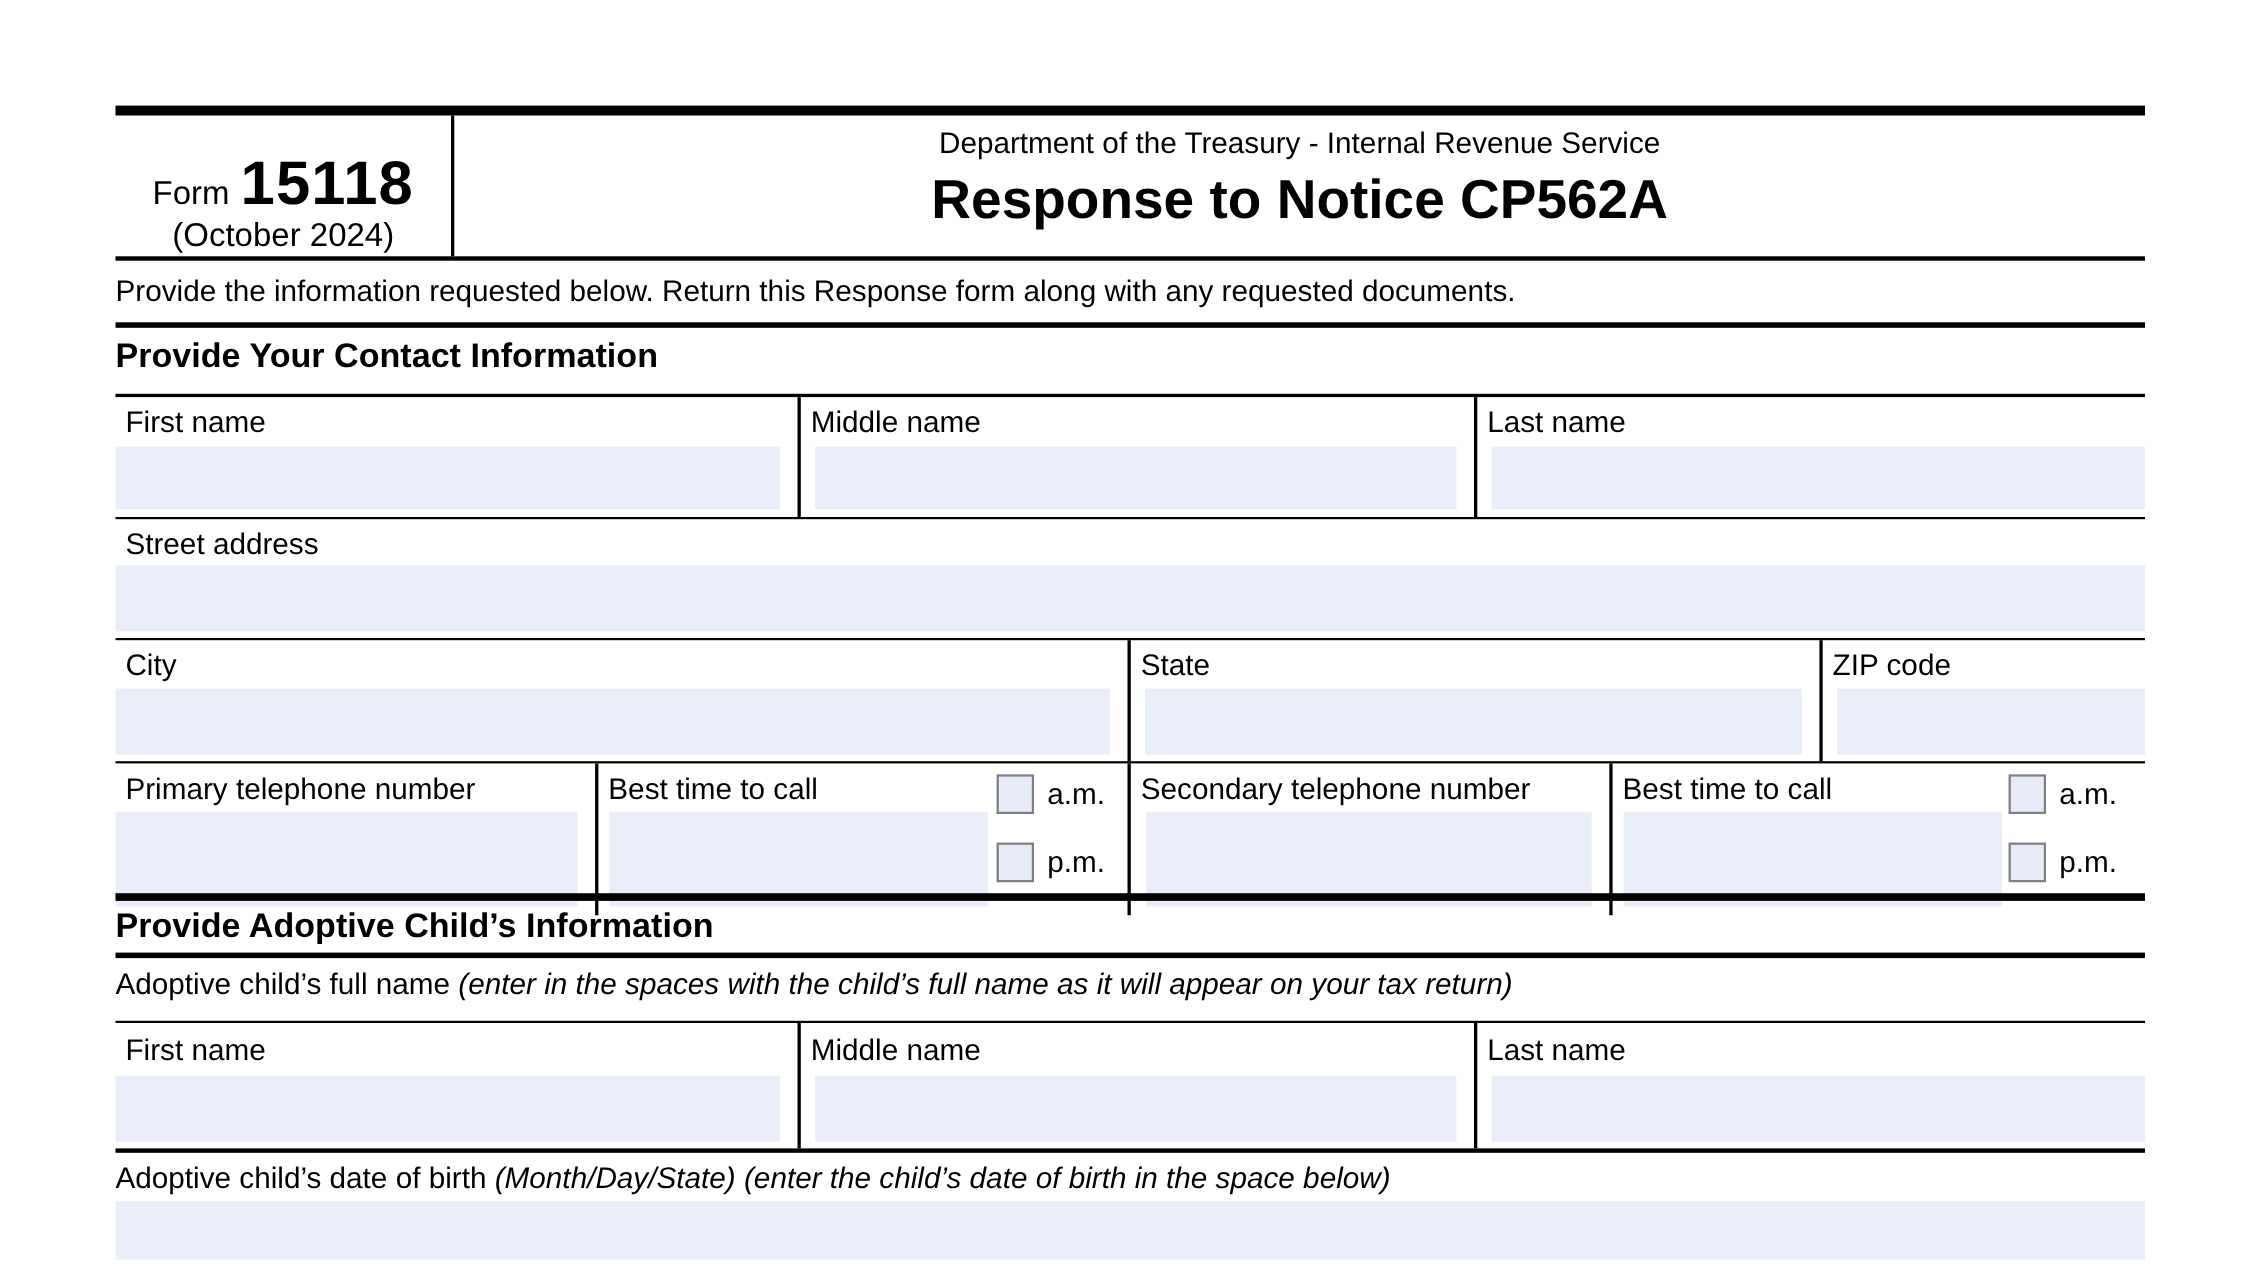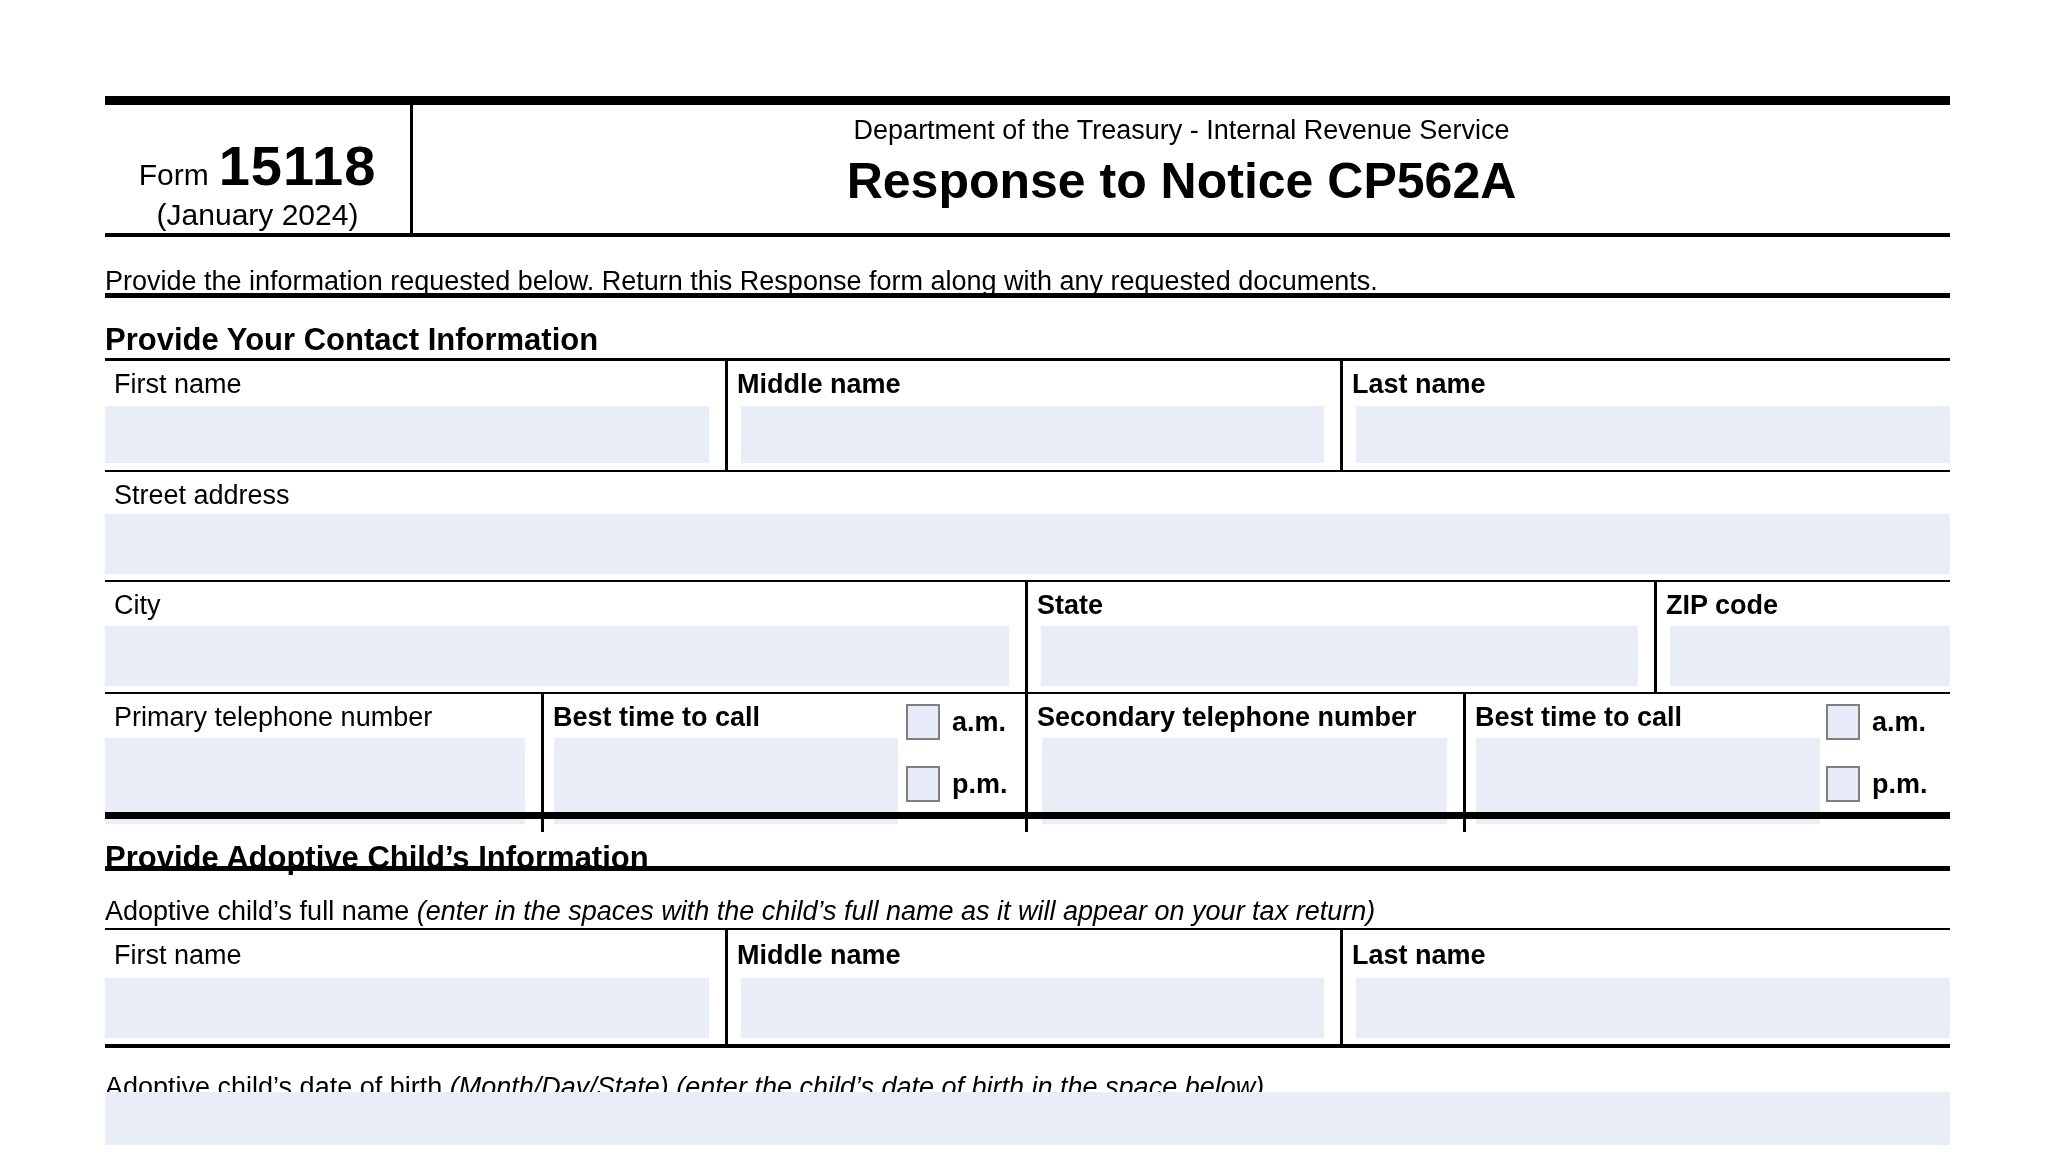--- a/index.html
+++ b/index.html
@@ -6,21 +6,21 @@
     --field-fill:#e9edf8;
     --checkbox-fill:#e7ebf8;
     --checkbox-border:#7f7f7f;
     --rule:#000000;
   }
   html,body{margin:0;padding:0;background:#ffffff;}
   .page{
     position:relative;width:2048px;height:1152px;background:#ffffff;overflow:hidden;
     font-family:"Liberation Sans","DejaVu Sans",sans-serif;color:#000;
   }
-  .abs{position:absolute;margin-top:16px;}
+  .abs{position:absolute;}
   .rule{position:absolute;left:105px;width:1845px;background:var(--rule);}
   
   .topbar{top:96px;height:9px;}
   .header-box{
     position:absolute;left:105px;top:105px;width:1845px;height:128px;
     border-bottom:4px solid var(--rule);display:flex;box-sizing:content-box;
   }
   .header-left{
     width:305px;border-right:3px solid var(--rule);
     display:flex;flex-direction:column;align-items:center;justify-content:center;
@@ -44,21 +44,21 @@
   .rule-phone-bottom{top:812px;height:7px;}
   .rule-names2-bottom{top:1044px;height:4px;}
   
   .row{position:absolute;left:105px;width:1845px;display:flex;box-sizing:border-box;}
   .row-names1{top:358px;height:112px;border-top:3px solid var(--rule);}
   .row-street{top:470px;height:110px;border-top:2px solid var(--rule);}
   .row-city{top:580px;height:112px;border-top:2px solid var(--rule);}
   .row-phone{top:692px;height:140px;border-top:2px solid var(--rule);}
   .row-names2{top:928px;height:116px;border-top:2px solid var(--rule);}
   .cell{position:relative;box-sizing:border-box;height:100%;}
-  .cell + .cell{border-left:3px solid var(--rule);font-weight:bold;}
+  .cell + .cell{border-left:3px solid var(--rule);}
   .cell-label{display:block;padding:8px 8px 0 9px;font-size:27px;white-space:nowrap;}
   .field{
     position:absolute;background:var(--field-fill);border:none;outline:none;
     font:inherit;font-size:27px;padding:0 8px;box-sizing:border-box;color:#000;
   }
   .f-std{top:45px;bottom:7px;left:13px;right:16px;}
   .f-first{left:0;}
   .f-last{right:0;}
   .row-street .field{top:42px;bottom:6px;left:0;right:0;}
   .row-city .field{top:44px;bottom:6px;}
@@ -92,21 +92,21 @@
 <div class="page">
 
   <div class="rule topbar"></div>
 
   <div class="header-box">
     <div class="header-left">
       <div class="form-number-line">
         <span class="form-word">Form</span>
         <span class="form-number">15118</span>
       </div>
-      <div class="form-revision">(January 2024)</div>
+      <div class="form-revision">(October 2024)</div>
     </div>
     <div class="header-center">
       <div class="agency">Department of the Treasury - Internal Revenue Service</div>
       <div class="form-title">Response to Notice CP562A</div>
     </div>
   </div>
 
   <div class="abs intro">Provide the information requested below. Return this Response form along with any requested documents.</div>
   <div class="rule rule-1"></div>
 

